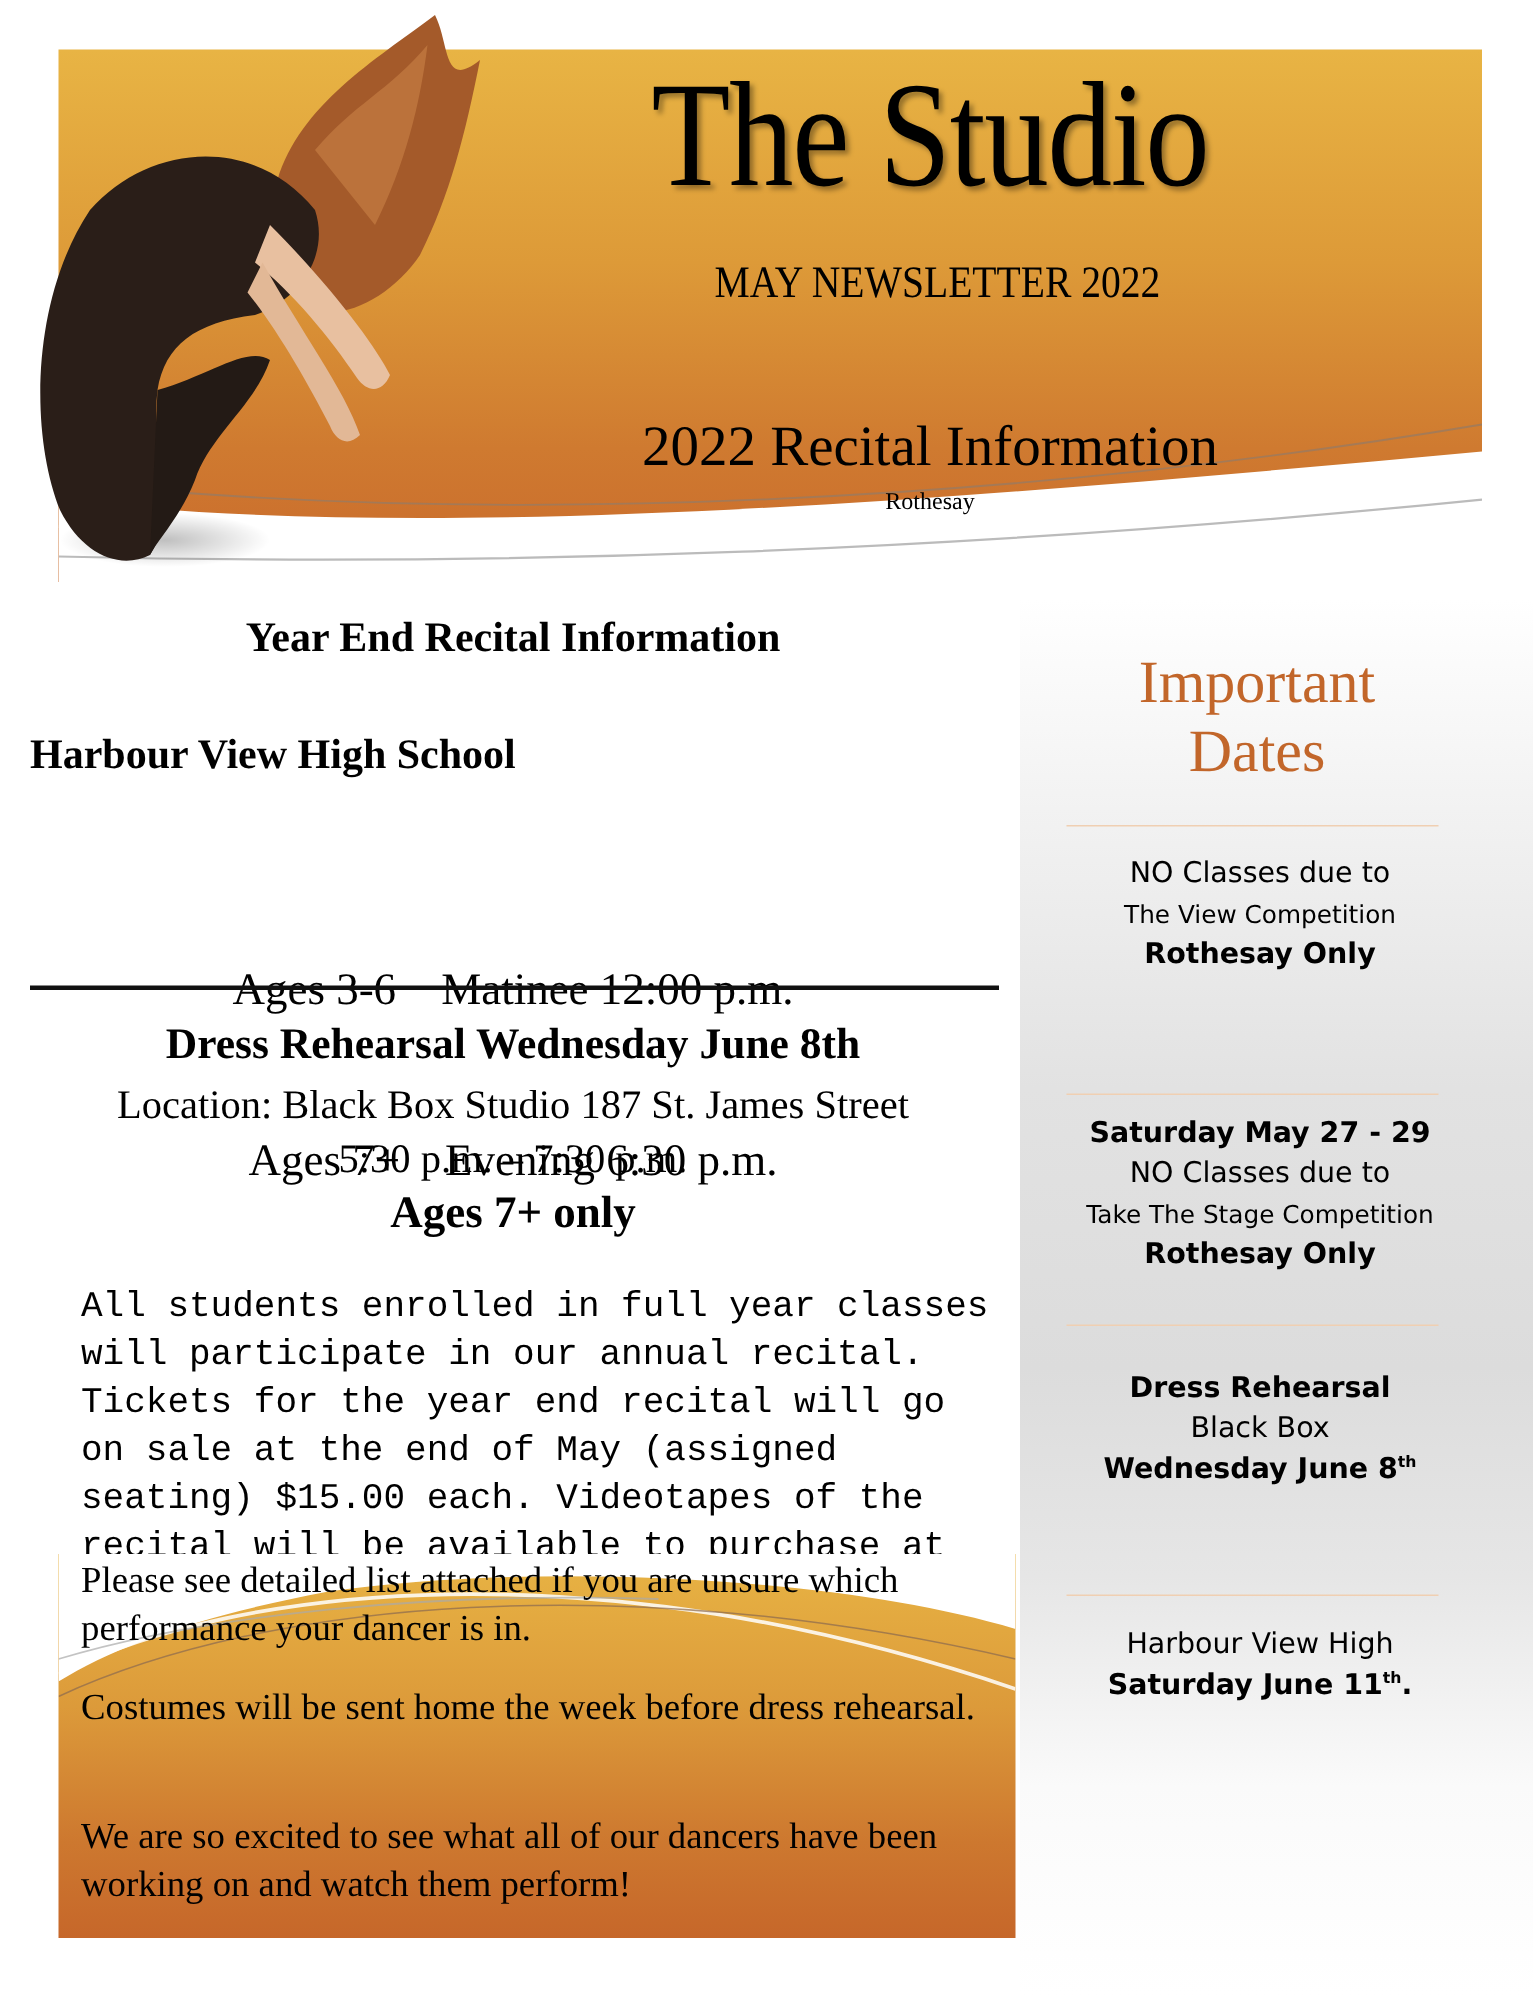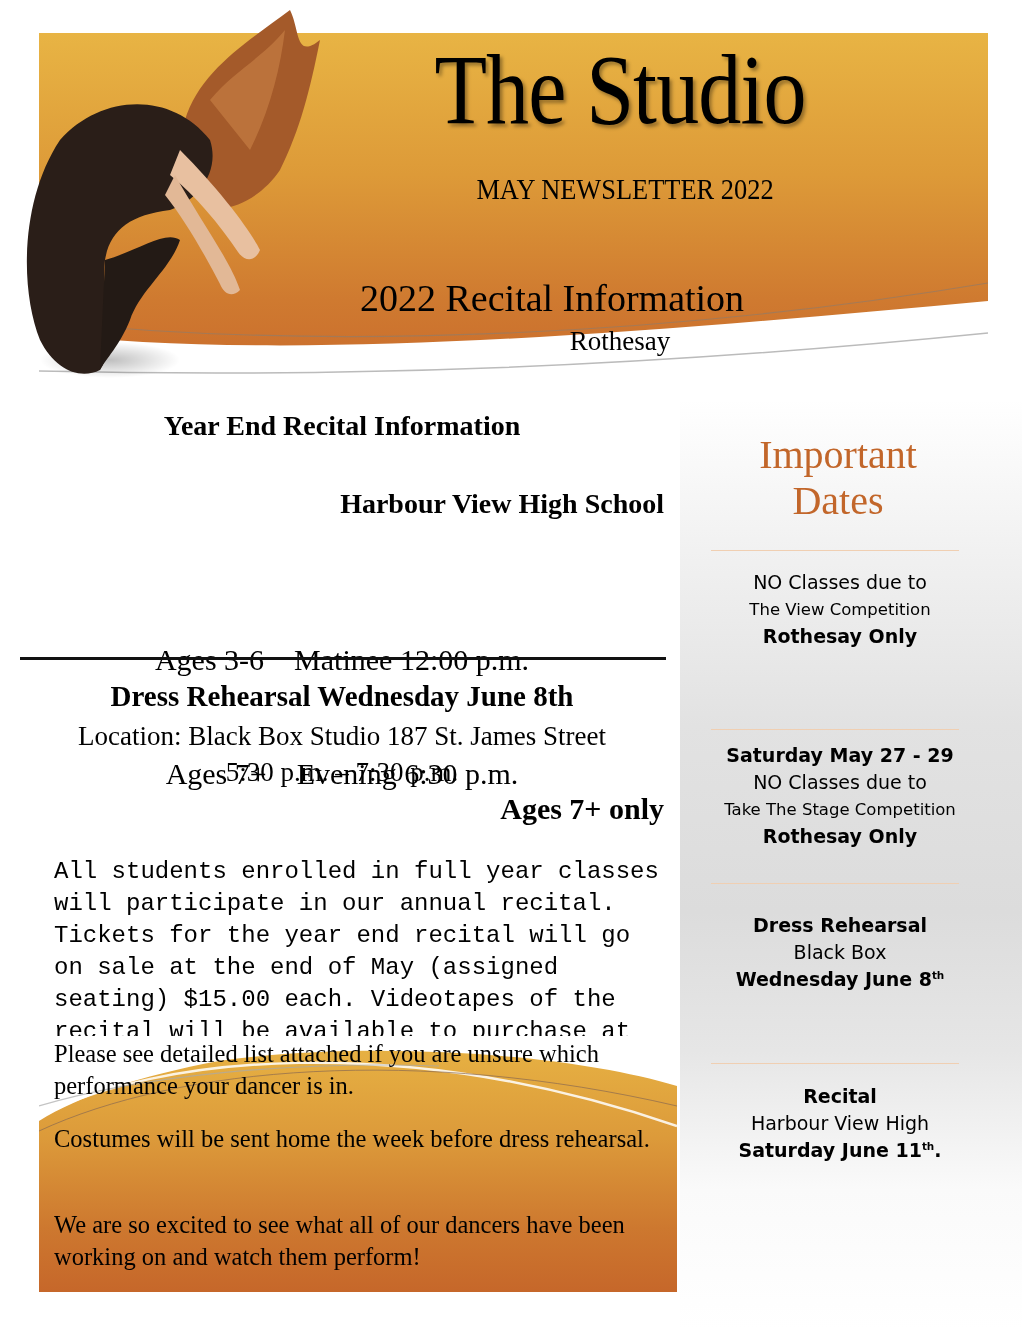--- a/index.html
+++ b/index.html
@@ -9,30 +9,30 @@
   
   .banner { position:absolute; left:39px; top:33px; width:949px; height:355px; overflow:hidden;
             background:linear-gradient(180deg,#e8b444 0%,#dd9a38 40%,#cf7a30 75%,#c96a2c 100%); }
   .banner-curve { position:absolute; left:0; top:0; width:949px; height:355px; }
   .dancer { position:absolute; left:0; top:0; width:360px; height:400px; }
   .title { position:absolute; left:360px; top:40px; width:520px; text-align:center;
            font-size:100px; line-height:100px; letter-spacing:-1px;
            text-shadow:3px 3px 4px rgba(0,0,0,0.35); transform:scaleX(0.86); transform-origin:center; }
   .subtitle { position:absolute; left:390px; top:172px; width:470px; text-align:center;
               font-size:30px; transform:scaleX(0.88); }
-  .recital-title { position:absolute; left:360px; top:276px; width:520px; text-align:left;
+  .recital-title { position:absolute; left:360px; top:276px; width:520px; text-align:center;
                    font-size:38px; }
-  .recital-loc { position:absolute; left:360px; top:326px; width:520px; text-align:center; font-size:27px; }
+  .recital-loc { position:absolute; left:360px; top:326px; width:520px; text-align:center; font-size:16px; }
   .h-year { position:absolute; left:20px; top:410px; width:644px; text-align:center; font-size:28px; font-weight:bold; }
-  .venue  { position:absolute; left:20px; top:486px; width:644px; text-align:right; font-size:28px; font-weight:bold; line-height:36px; }
+  .venue  { position:absolute; left:20px; top:486px; width:644px; text-align:left; font-size:28px; font-weight:bold; line-height:36px; }
   .times  { position:absolute; left:20px; top:565px; width:644px; text-align:center; font-size:30px; line-height:38px; white-space:pre; }
   .divider { position:absolute; left:20px; top:657px; width:646px; height:3px; background:#111; }
   .dress-h { position:absolute; left:20px; top:680px; width:644px; text-align:center; font-size:29px; font-weight:bold; }
   .dress-loc { position:absolute; left:20px; top:718px; width:644px; text-align:center; font-size:27px; line-height:36px; }
-  .dress-only { position:absolute; left:20px; top:792px; width:644px; text-align:right; font-size:30px; font-weight:bold; }
+  .dress-only { position:absolute; left:20px; top:792px; width:644px; text-align:center; font-size:30px; font-weight:bold; }
   .para1 { position:absolute; left:54px; top:856px; width:610px; font-size:24px; line-height:32px;font-family:Liberation Mono, monospace; }
 
   
   .notes { position:absolute; left:39px; top:1036px; width:638px; height:256px; overflow:hidden;
            background:linear-gradient(180deg,#e8b444 0%,#dc9a3a 40%,#cd782f 75%,#c6672a 100%); }
   .notes-svg { position:absolute; left:0; top:0; width:638px; height:256px; }
   .notes p { position:relative; margin:0; padding:0 0 0 15px; font-size:24.5px; line-height:32px; }
   .n1 { position:absolute !important; top:2px; }
   .n2 { position:absolute !important; top:87px; }
   .n3 { position:absolute !important; top:173px; font-weight:normal; }
@@ -144,16 +144,15 @@
 
 <div class="sb-rule" style="top:883px;"></div>
 <div class="event" style="top:912px;">
   <div class="b">Dress Rehearsal</div>
   <div>Black Box</div>
   <div class="b"><span>Wednesday June 8</span><sup>th</sup></div>
 </div>
 
 <div class="sb-rule" style="top:1063px;"></div>
 <div class="event" style="top:1083px;">
-  <div class="b">Recital</div>
   <div>Harbour View High</div>
   <div class="b"><span>Saturday June 11</span><sup>th</sup><span>.</span></div>
 </div>
 
 </body></html>

